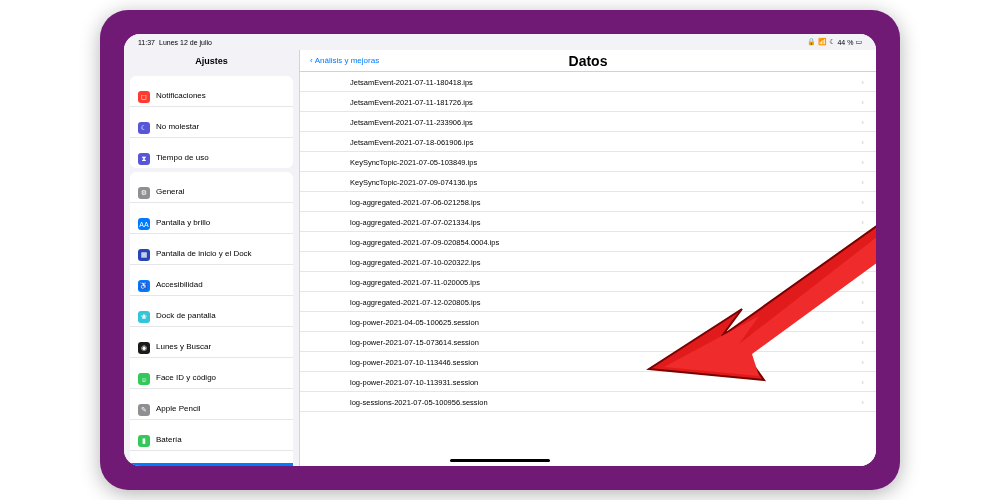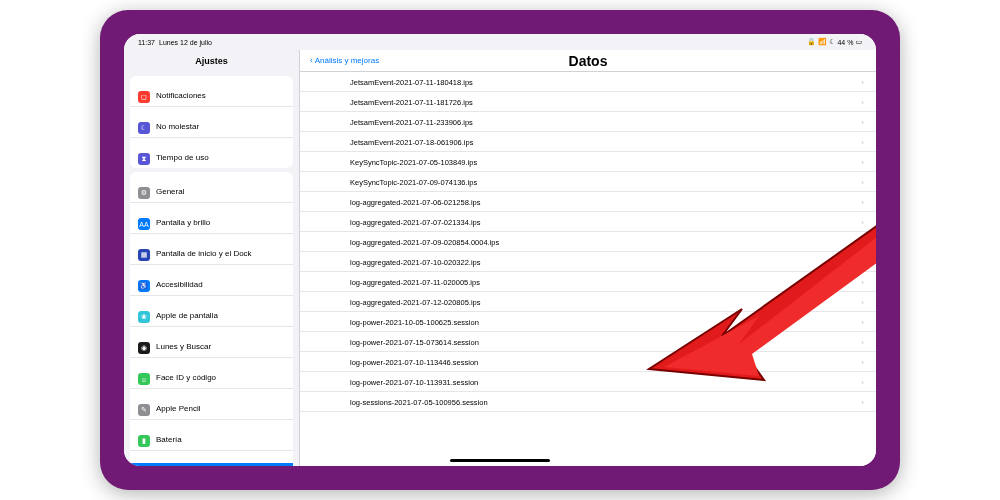--- a/index.html
+++ b/index.html
@@ -213,21 +213,21 @@
               <div class="sidebar-item">
                 <span class="icon-box" style="background: rgb(40, 69, 184);">▦</span>
                 <span>Pantalla de inicio y el Dock</span>
               </div>
               <div class="sidebar-item">
                 <span class="icon-box" style="background: rgb(0, 122, 255);">♿</span>
                 <span>Accesibilidad</span>
               </div>
               <div class="sidebar-item">
                 <span class="icon-box" style="background: rgb(51, 197, 217);">❀</span>
-                <span>Apple de pantalla</span>
+                <span>Dock de pantalla</span>
               </div>
               <div class="sidebar-item">
                 <span class="icon-box" style="background: rgb(26, 26, 26);">◉</span>
                 <span>Lunes y Buscar</span>
               </div>
               <div class="sidebar-item">
                 <span class="icon-box" style="background: rgb(52, 199, 89);">☺</span>
                 <span>Face ID y código</span>
               </div>
               <div class="sidebar-item">
@@ -303,21 +303,21 @@
             </div>
             <div class="detail-row">
               <span>log-aggregated-2021-07-11-020005.ips</span>
               <span class="chevron">›</span>
             </div>
             <div class="detail-row">
               <span>log-aggregated-2021-07-12-020805.ips</span>
               <span class="chevron">›</span>
             </div>
             <div class="detail-row">
-              <span>log-power-2021-10-05-100625.session</span>
+              <span>log-power-2021-04-05-100625.session</span>
               <span class="chevron">›</span>
             </div>
             <div class="detail-row">
               <span>log-power-2021-07-15-073614.session</span>
               <span class="chevron">›</span>
             </div>
             <div class="detail-row">
               <span>log-power-2021-07-10-113446.session</span>
               <span class="chevron">›</span>
             </div>

